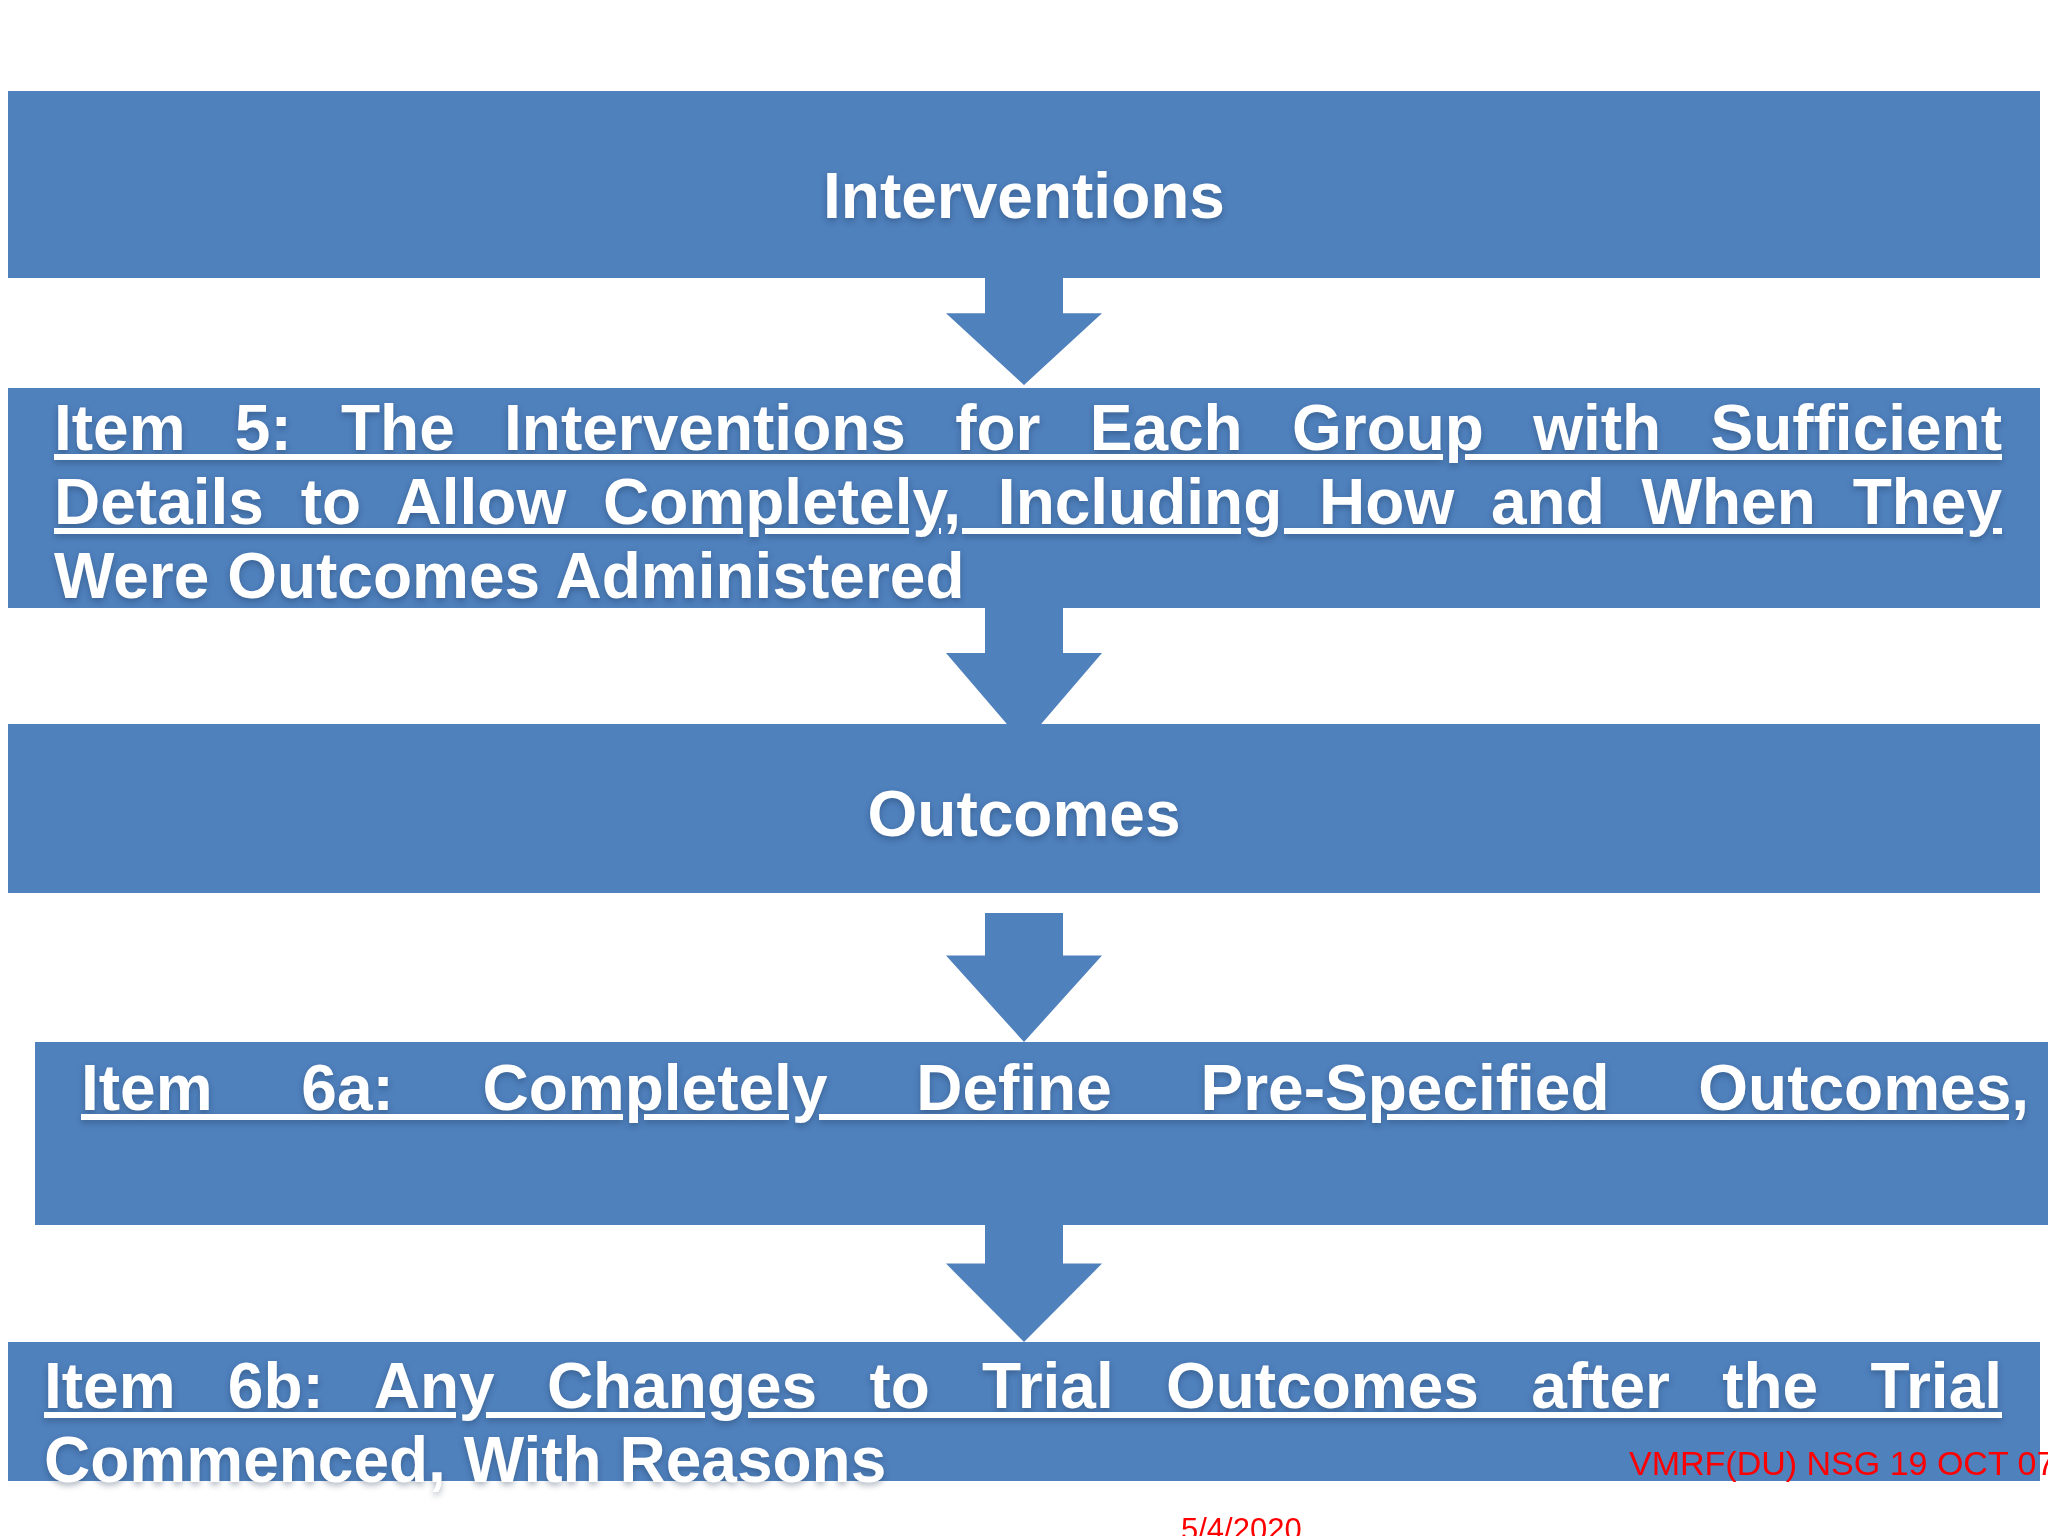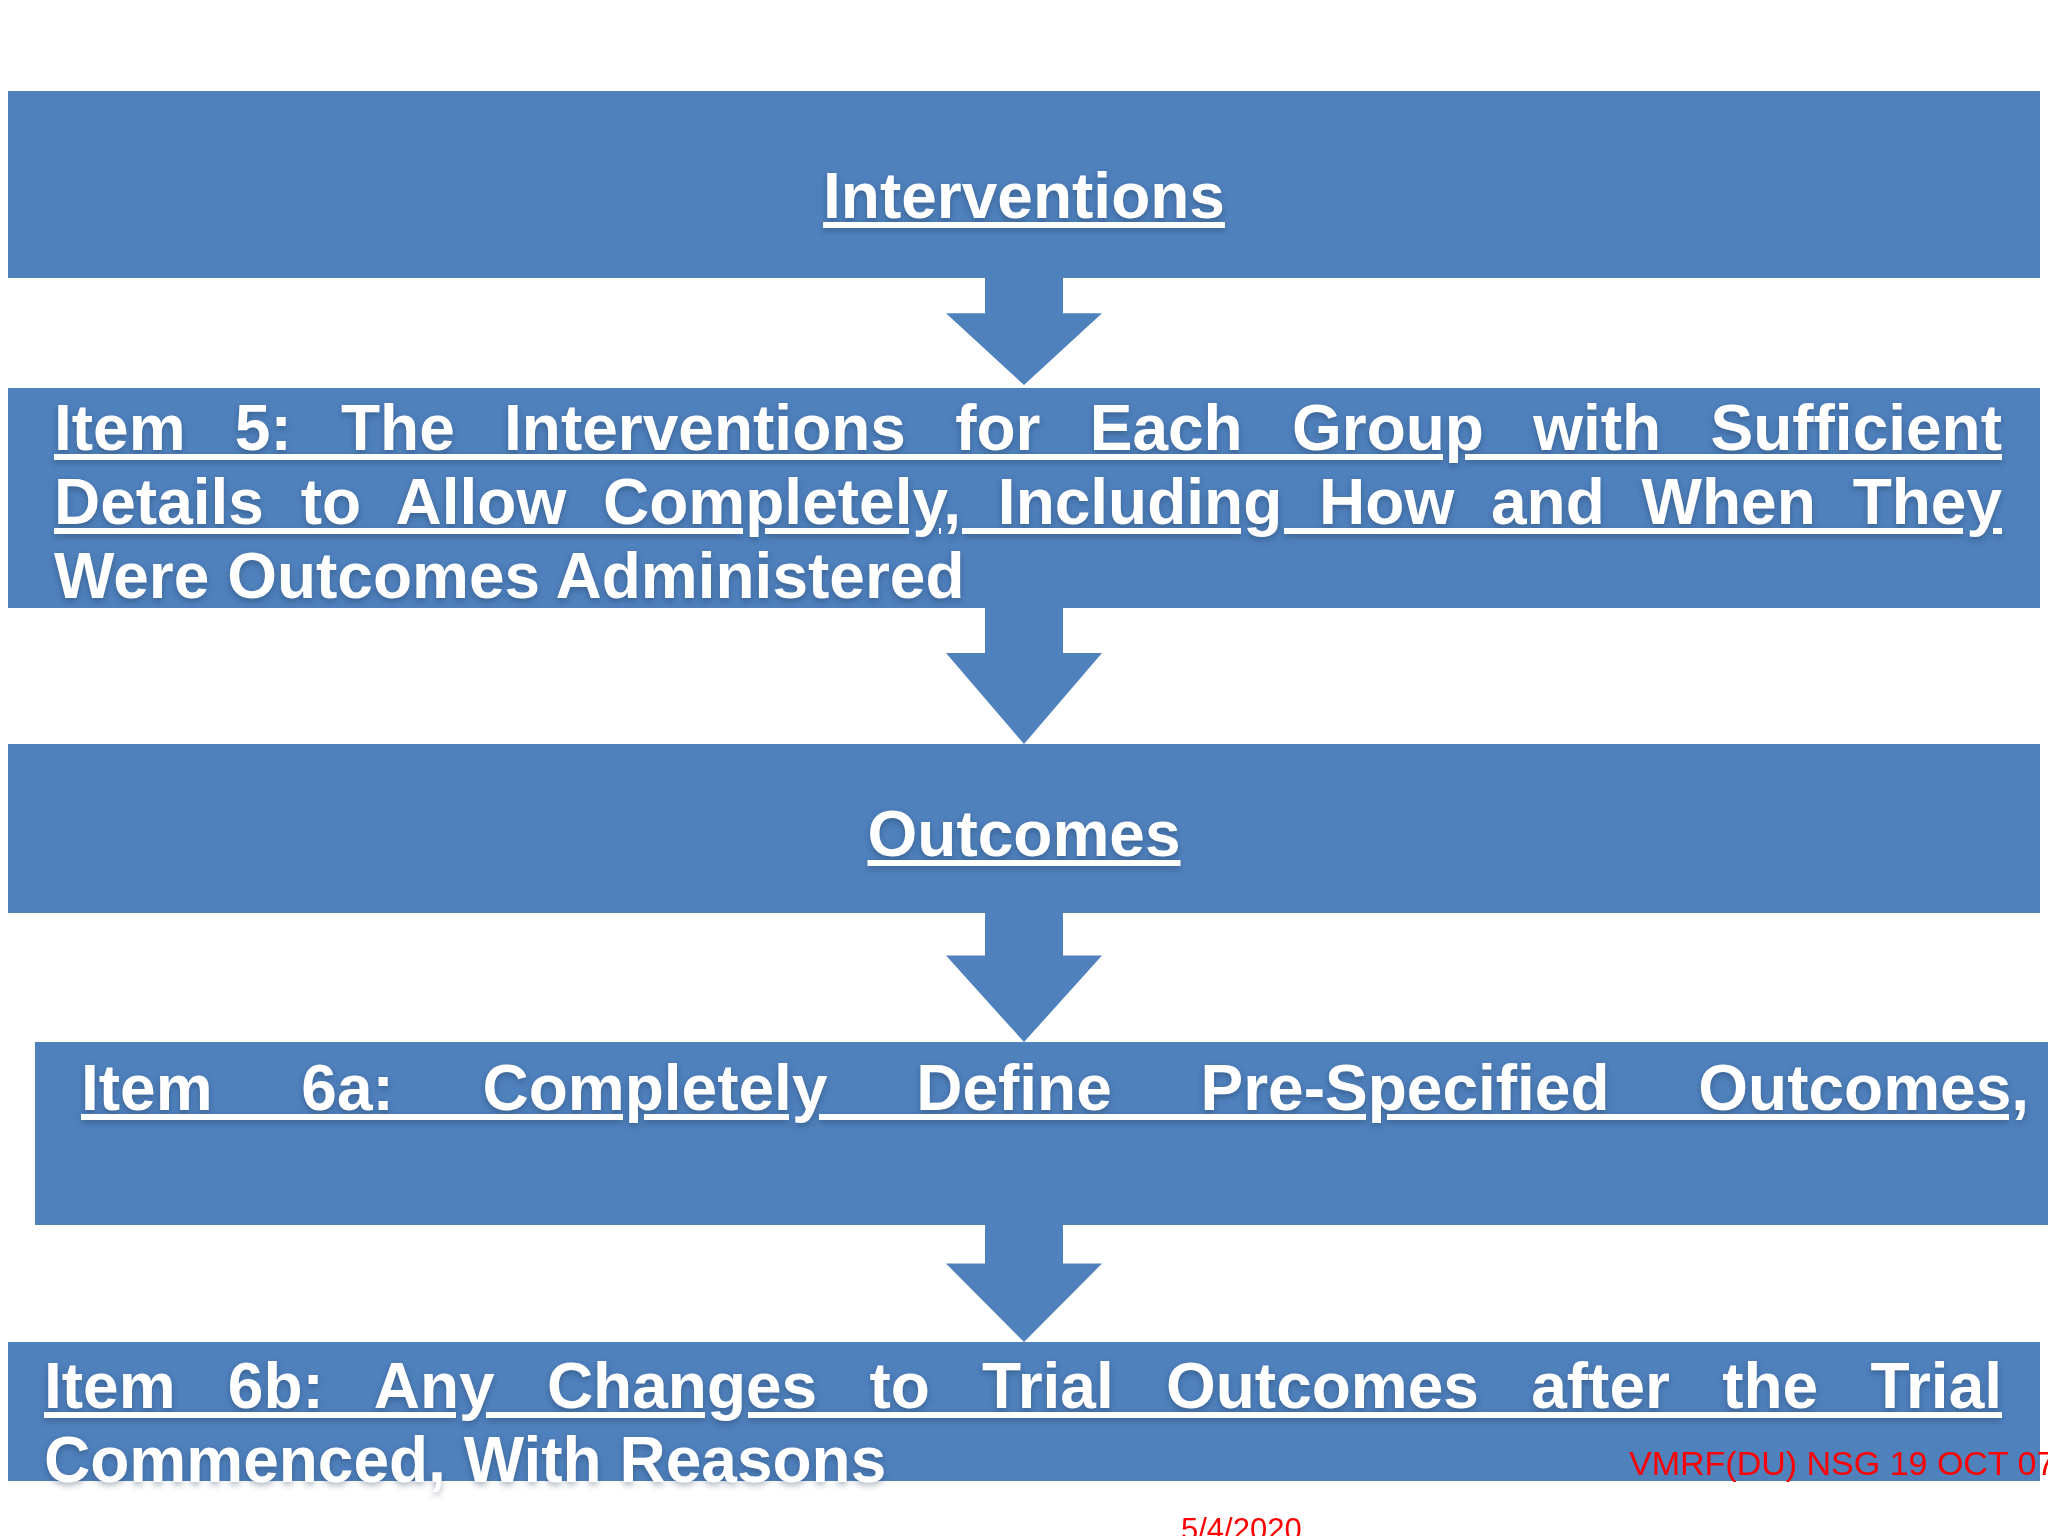--- a/index.html
+++ b/index.html
@@ -14,29 +14,29 @@
   .banner {
     position: absolute;
     left: 8px;
     width: 2032px;
     box-sizing: border-box;
     background: #4f81bd;
     color: #ffffff;
     font-weight: bold;
     font-size: 64px;
   }
-  .banner .btext { text-shadow: 0 3px 6px rgba(20,40,70,0.35); text-decoration: underline; }
+  .banner .btext { text-shadow: 0 3px 6px rgba(20,40,70,0.35); }
   .header-banner {
     display: flex;
     align-items: center;
     justify-content: center;
   }
   .b1 { top: 91px;  height: 187px; padding-top: 22px; }
   .b2 { top: 388px; height: 220px; padding: 3px 38px 0 46px; }
-  .b3 { top: 744px; height: 169px; padding-top: 10px; }
+  .b3 { top: 724px; height: 169px; padding-top: 10px; }
   .b4 { top: 1042px; height: 183px; padding: 9px 38px 0 46px; margin-left: 27px; }
   .b5 { top: 1342px; height: 139px; padding: 7px 38px 0 36px; }
   .line {
     line-height: 74px;
     white-space: nowrap;
     text-align: left;
     text-shadow: 0 3px 6px rgba(20,40,70,0.35);
   }
   .line.j {
     text-align: justify;

